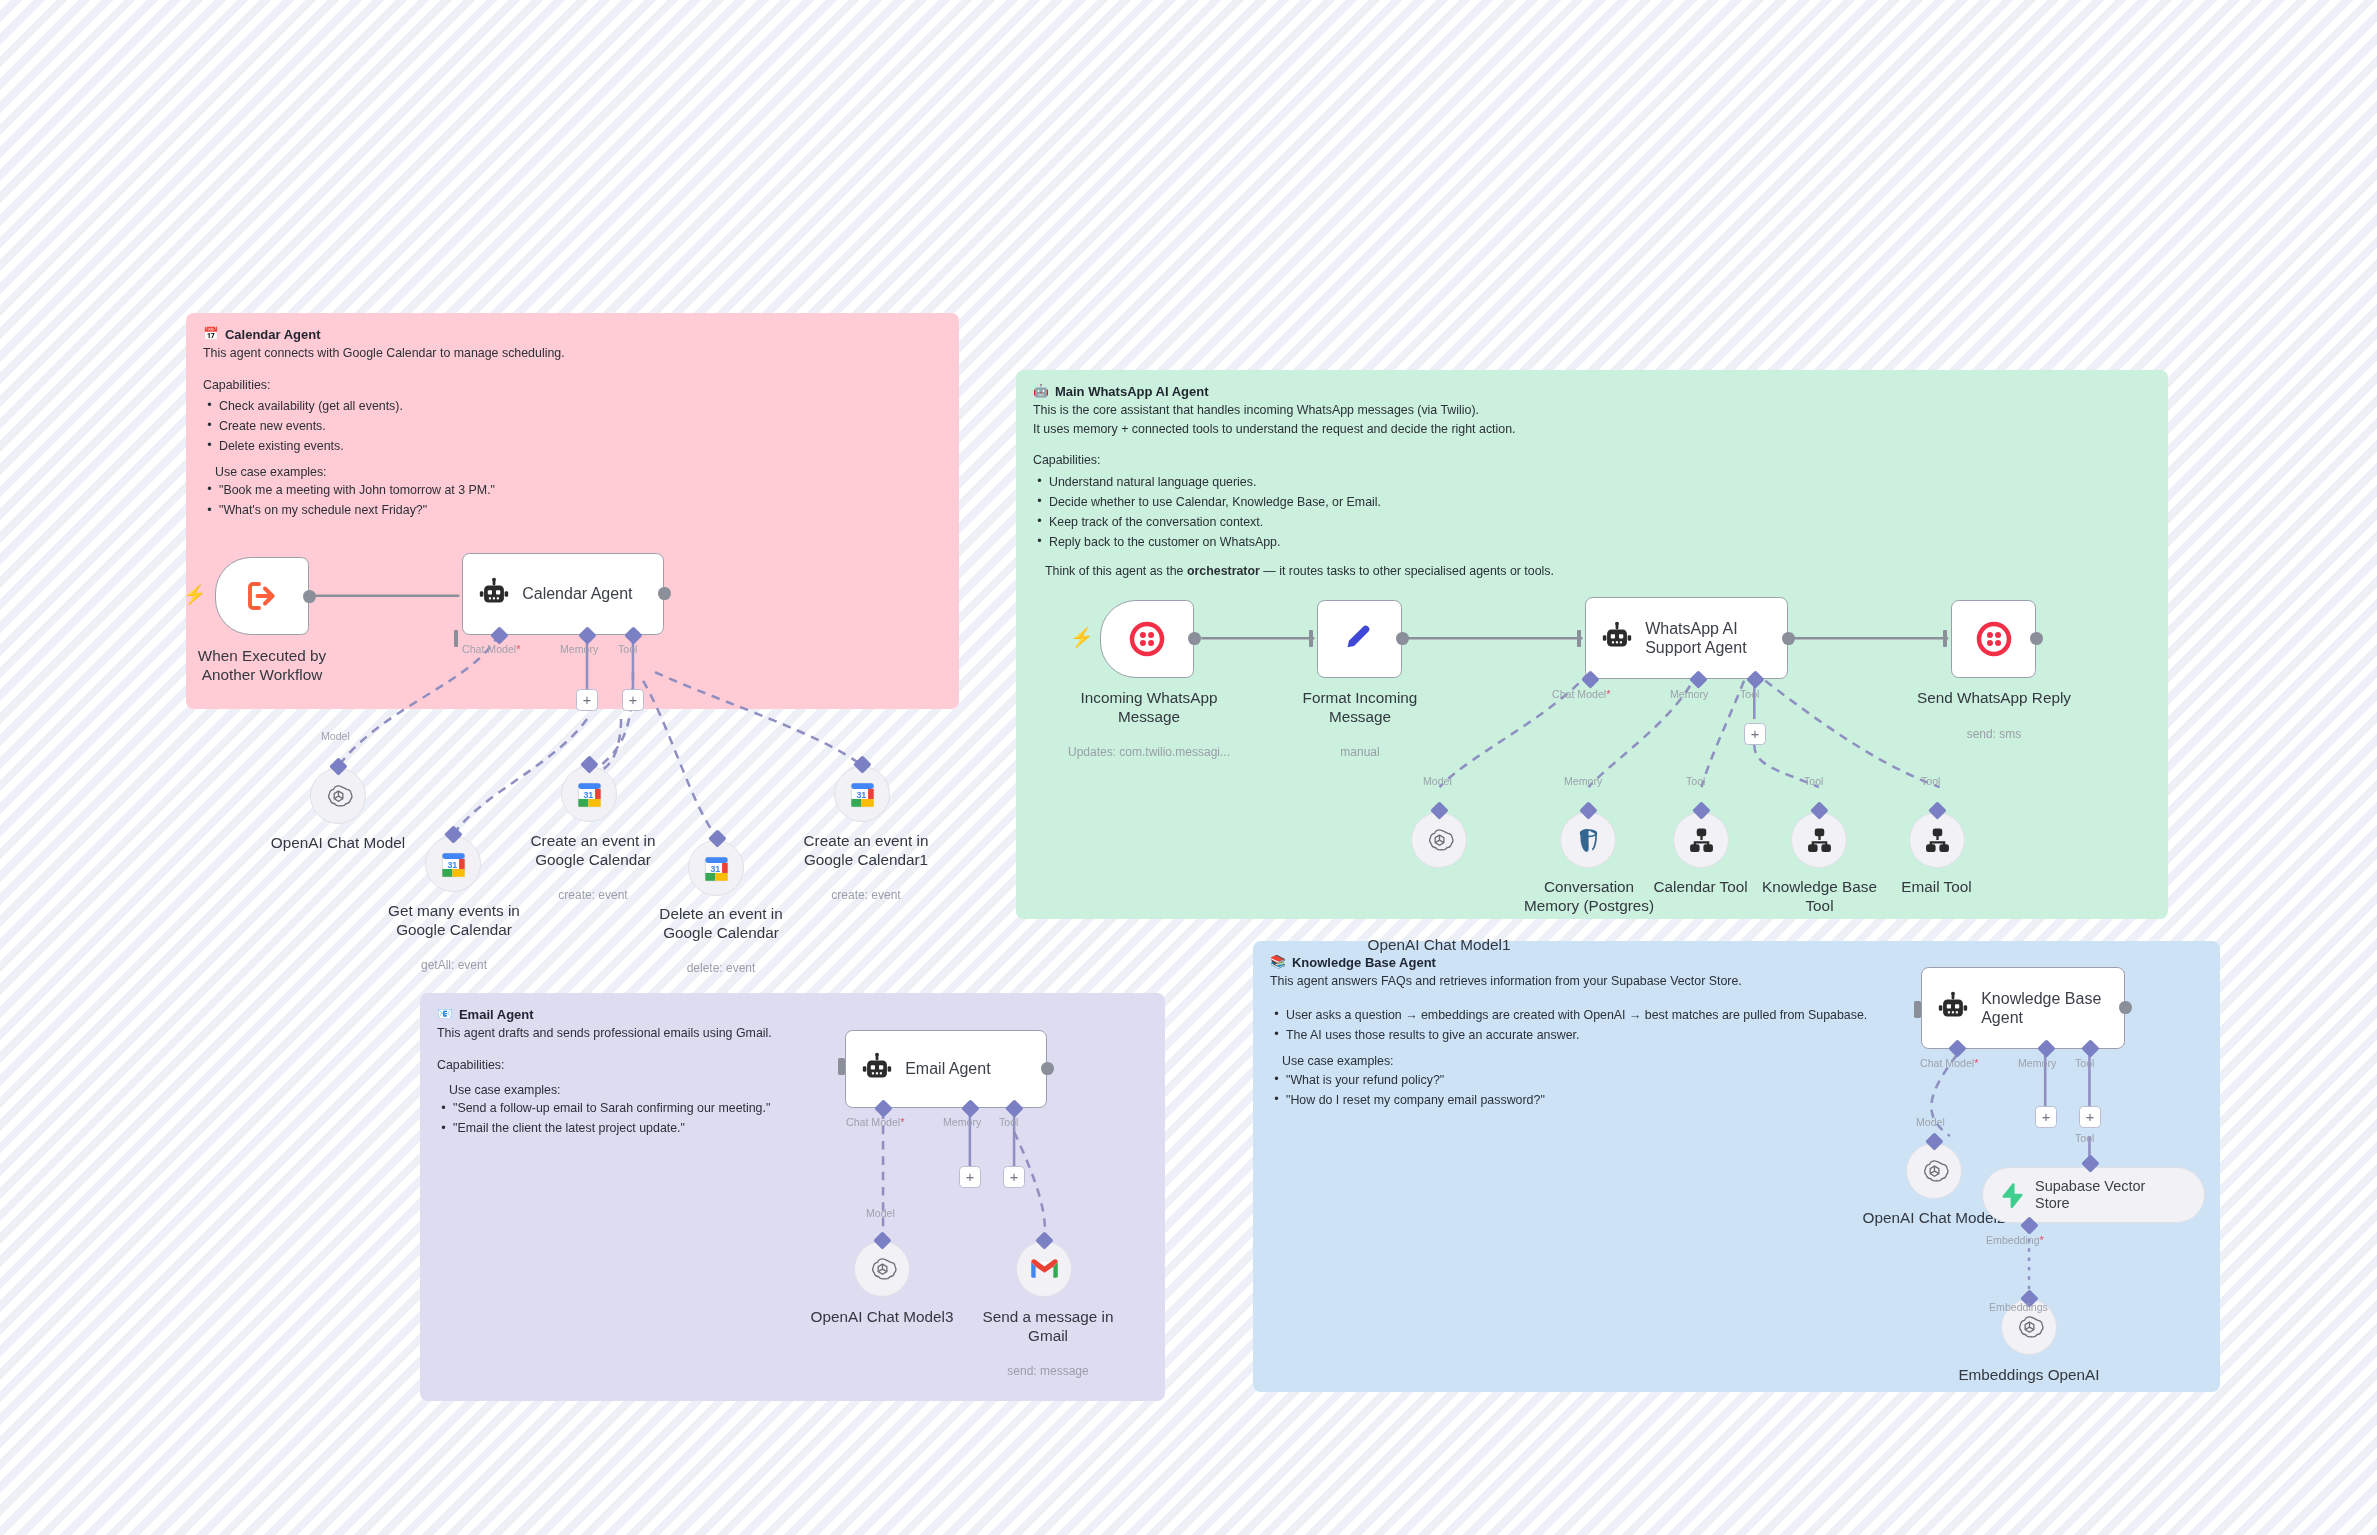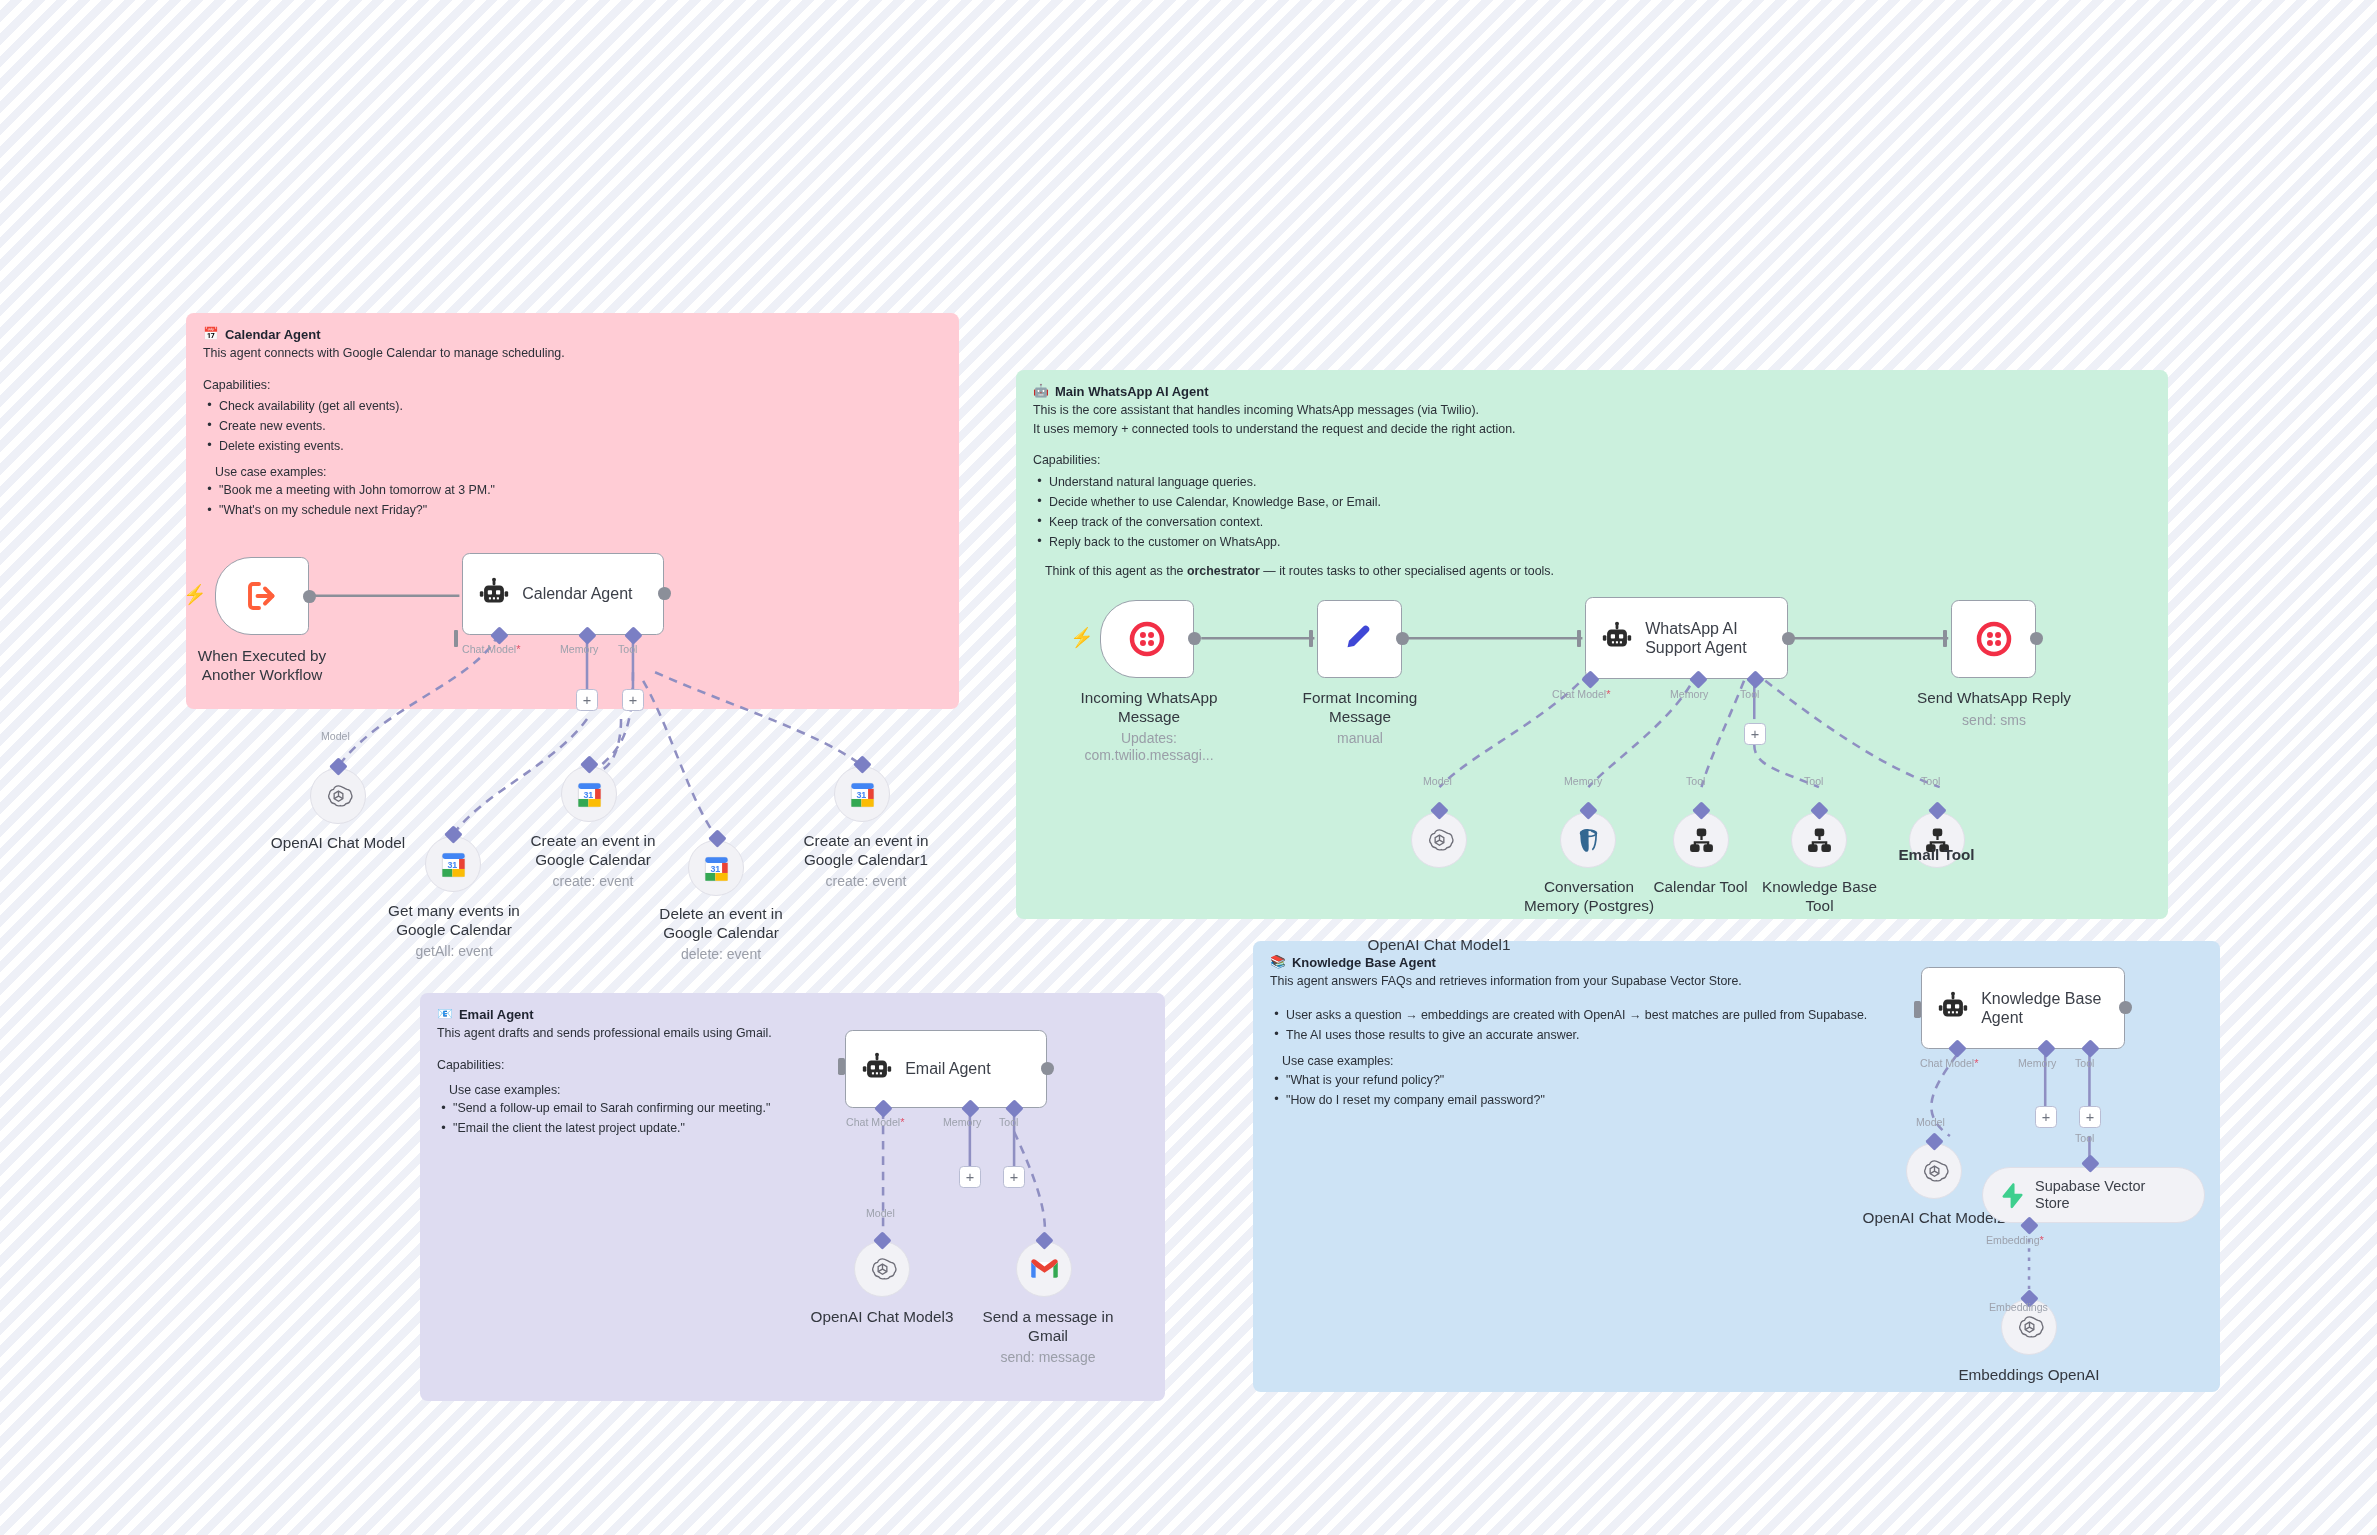--- a/index.html
+++ b/index.html
@@ -80,22 +80,22 @@
   .node-icon svg { display: block; }
 
   
   .caption {
     position: absolute; z-index: 10;
     text-align: center;
     font-size: 15.3px; color: #33373f; line-height: 1.22;
     font-weight: 500;
   }
   .caption .sub {
-    display: block; font-size: 14px; color: #9a9ea8;
-    font-weight: normal; margin-top: 4px;
+    display: block; font-size: 12px; color: #9a9ea8;
+    font-weight: normal; margin-top: 19px;
   }
 
   
   .node-circle {
     position: absolute; z-index: 10;
     width: 56px; height: 56px; border-radius: 50%;
     background: #f2f2f6;
     border: 1.2px solid #e0e0e8;
     display: flex; align-items: center; justify-content: center;
   }
@@ -556,21 +556,21 @@
   <div class="plabel" style="left:1921px; top:775px;">Tool</div>
   <div class="diamond" style="left:1931px; top:804px;"></div>
   <div class="node-circle" style="left:1909px; top:812px;">
     <svg width="29" height="29" viewBox="0 0 24 24" fill="none" stroke="#2b2b2b" stroke-width="1.9">
       <rect x="9" y="3" width="6" height="4.6" rx="1" fill="#2b2b2b"></rect>
       <rect x="3.5" y="16" width="6" height="4.6" rx="1" fill="#2b2b2b"></rect>
       <rect x="14.5" y="16" width="6" height="4.6" rx="1" fill="#2b2b2b"></rect>
       <path d="M12 7.6v4M6.5 16v-2.4h11V16"></path>
     </svg>
   </div>
-  <div class="caption" style="left:1860px; top:846px; width:153px;font-weight:bold;">
+  <div class="caption" style="left:1860px; top:878px; width:153px;">
     <span>Email Tool</span>
   </div>
 
   <div class="port-bar" style="left:838px; top:1058px;"></div>
   <div class="node-rect" style="left:845px; top:1030px; width:202px; height:78px;">
     <span class="node-icon">
       <svg width="34" height="34" viewBox="0 0 24 24" fill="#2b2b2b">
         <rect x="5" y="6" width="14" height="12" rx="3"></rect>
         <rect x="2" y="10" width="2.5" height="4" rx="1"></rect>
         <rect x="19.5" y="10" width="2.5" height="4" rx="1"></rect>

